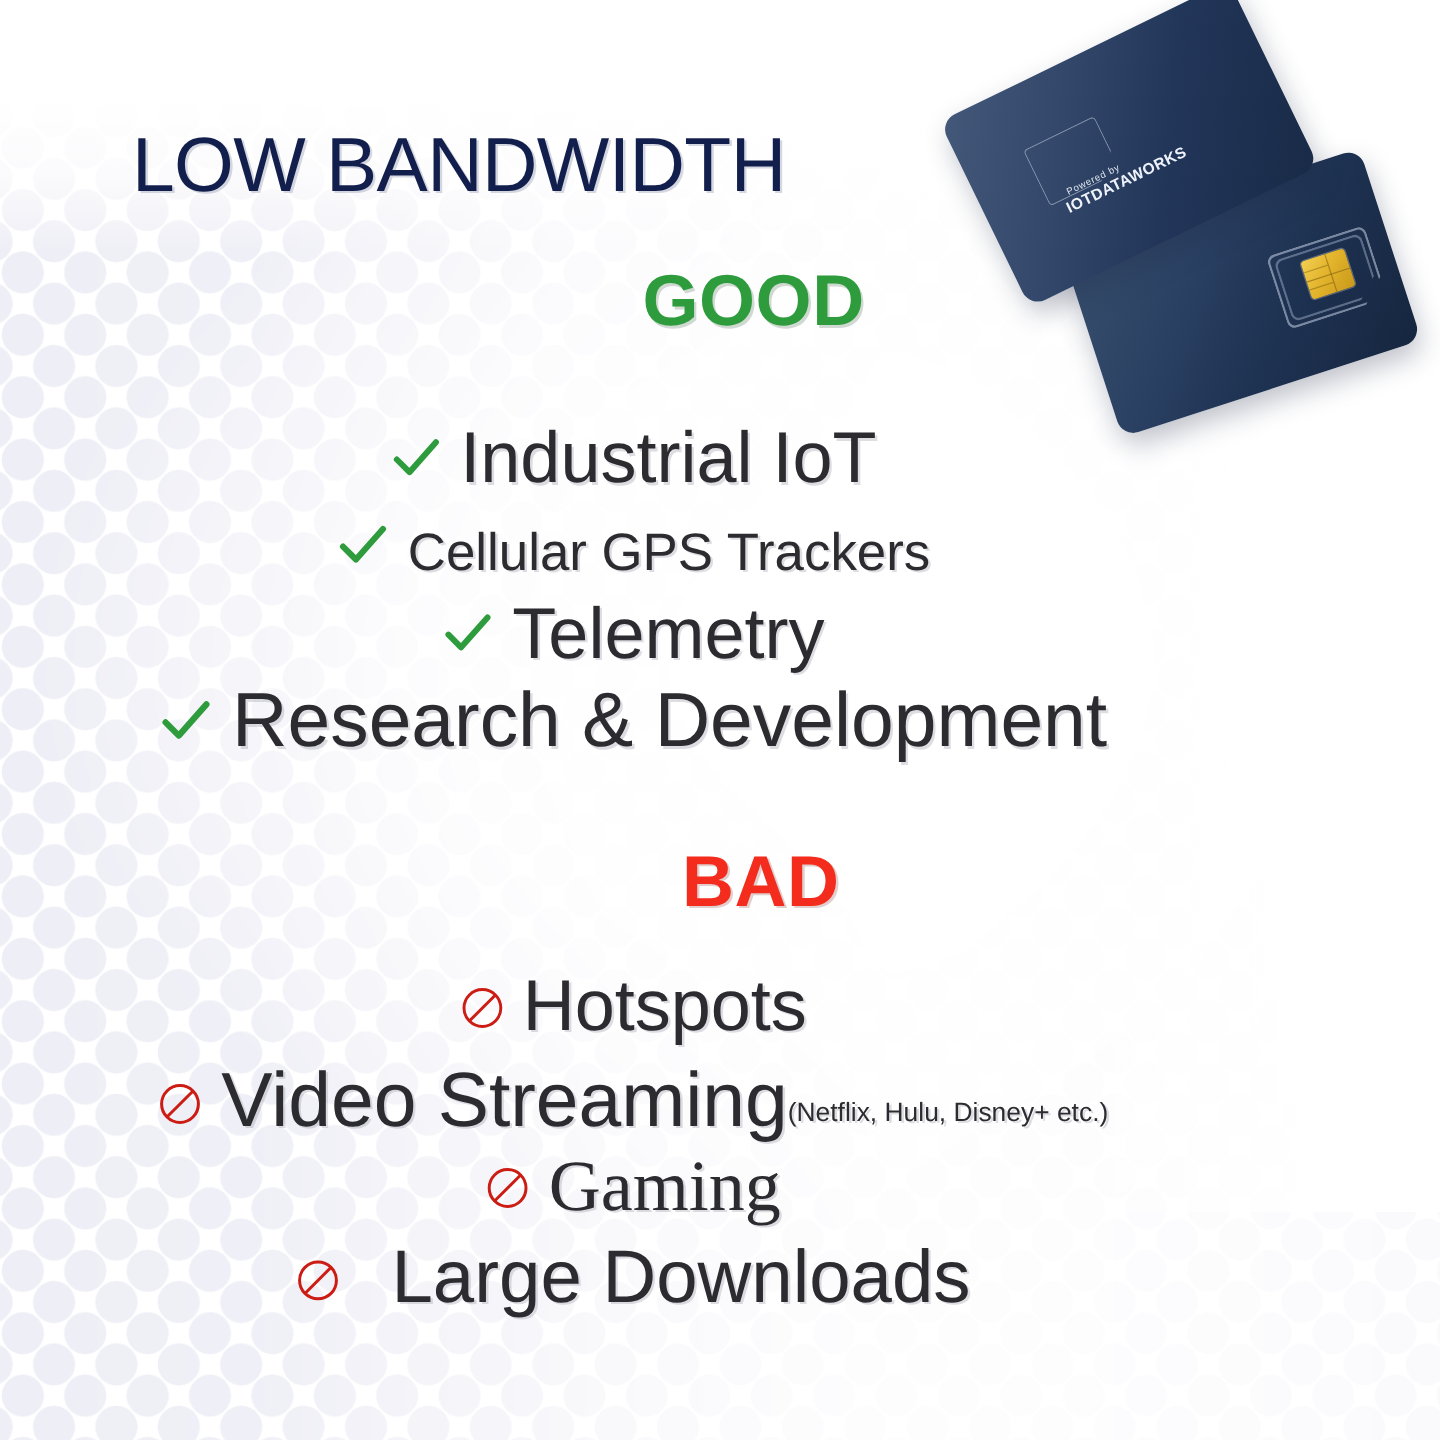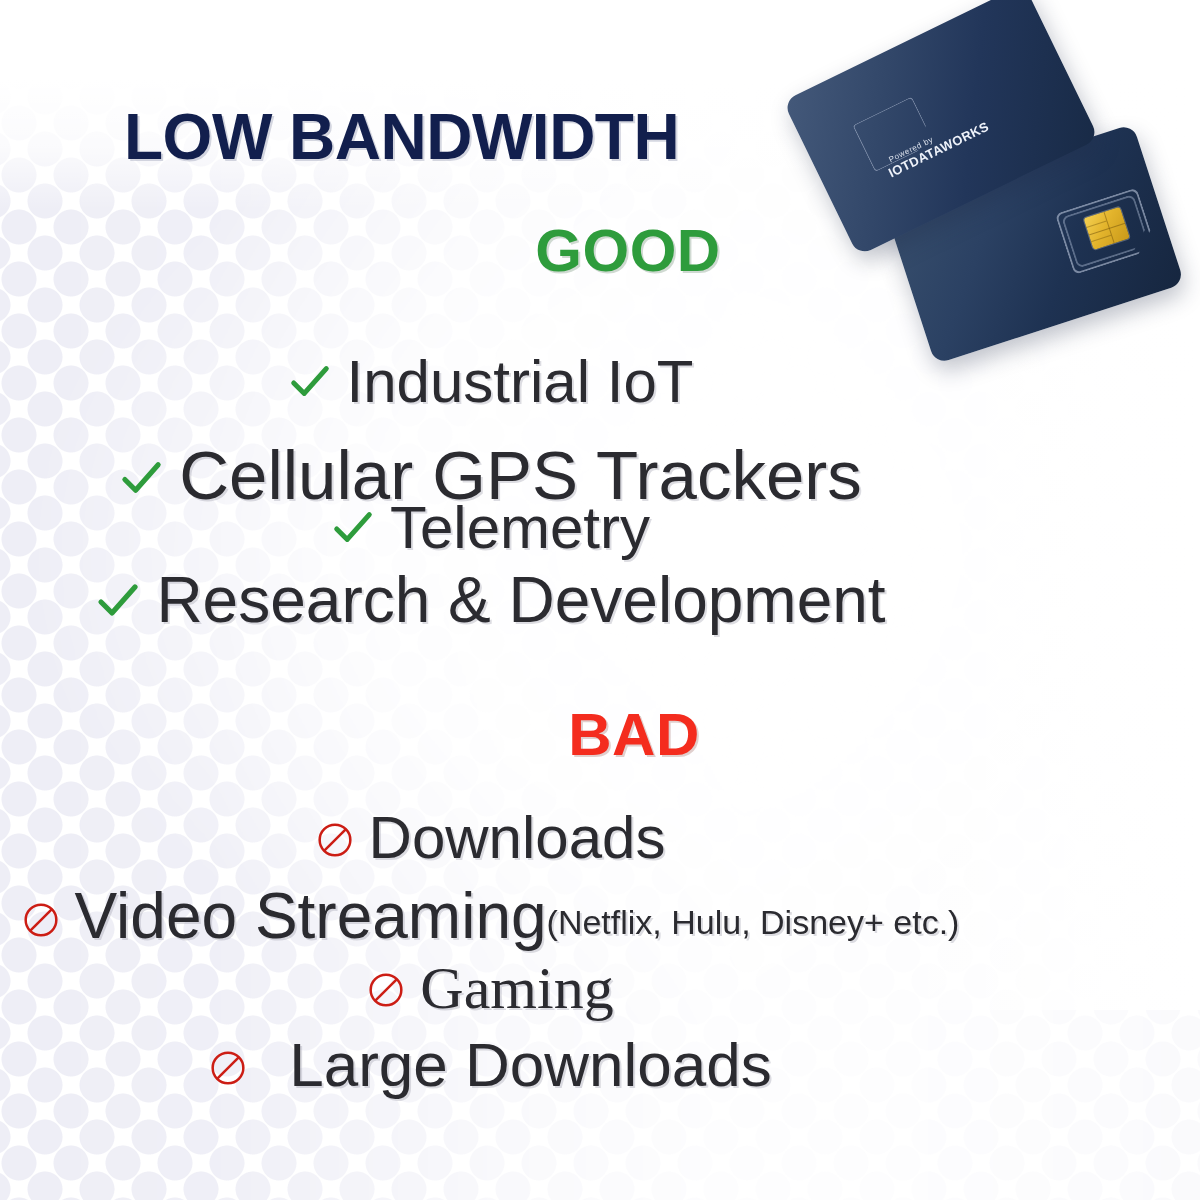--- a/index.html
+++ b/index.html
@@ -47,24 +47,24 @@
   .dots-right-fade {
     position: absolute;
     right: 0; top: 0; width: 330px; height: 1010px;
     background: linear-gradient(to left, #ffffff 0%, rgba(255,255,255,0.92) 35%, rgba(255,255,255,0) 100%);
     pointer-events: none;
   }
 
   
   .headline {
     position: absolute;
-    left: 124px;
+    left: 110px;
     top: 100px;
     font-size: 64px;
-    font-weight: bold;
+    font-weight: normal;
     letter-spacing: -0.5px;
     color: #121f4d;
     white-space: nowrap;
     text-shadow: 2px 2px 0 rgba(120,125,155,0.30);
   }
 
   
   .sec-good, .sec-bad {
     position: absolute;
     width: 1200px;
@@ -92,39 +92,40 @@
   .row {
     position: absolute;
     width: 980px;
     display: flex;
     align-items: baseline;
     justify-content: center;
     white-space: nowrap;
     color: #2b2b30;
     font-weight: 300;
     text-shadow: 2px 2px 0 rgba(150,150,165,0.32);
+    padding-left: 37px;
   }
   .row .mark {
     display: inline-block;
     margin-right: 14px;
     line-height: 1;
     flex: 0 0 auto;
     position: relative;
     top: 2px;
   }
   .row .txt { line-height: 1; }
   .row .sub {
-    font-size: 34px;
+    font-size: 22px;
     position: relative;
     top: -4px;
   }
 
   
   .g1 { top: 352px; font-size: 60px; }
-  .g2 { top: 441px; font-size: 69px; }
+  .g2 { top: 428px; font-size: 44px; }
   .g3 { top: 498px; font-size: 60px; }
   .g4 { top: 568px; font-size: 64px; }
 
   
   .b1 { top: 808px; font-size: 60px; }
   .b2 { top: 884px; font-size: 64px; }
   .b3 { top: 958px; font-size: 60px; font-family: Liberation Serif, serif; }
   .b4 { top: 1034px; font-size: 62px; gap: 27px; }
 
   .check  { color: #2e9c3c; }
@@ -306,21 +307,21 @@
 
   <div class="sec-bad">BAD</div>
 
   <div class="row b1">
     <span class="mark ban">
       <svg width="40" height="40" viewBox="0 0 24 24" fill="none" stroke="currentColor" stroke-width="1.5">
         <circle cx="12" cy="12" r="9.2"></circle>
         <line x1="5.6" y1="18.4" x2="18.4" y2="5.6"></line>
       </svg>
     </span>
-    <span class="txt">Downloads</span>
+    <span class="txt">Hotspots</span>
   </div>
 
   <div class="row b2">
     <span class="mark ban">
       <svg width="40" height="40" viewBox="0 0 24 24" fill="none" stroke="currentColor" stroke-width="1.5">
         <circle cx="12" cy="12" r="9.2"></circle>
         <line x1="5.6" y1="18.4" x2="18.4" y2="5.6"></line>
       </svg>
     </span>
     <span class="txt">Video Streaming</span>

